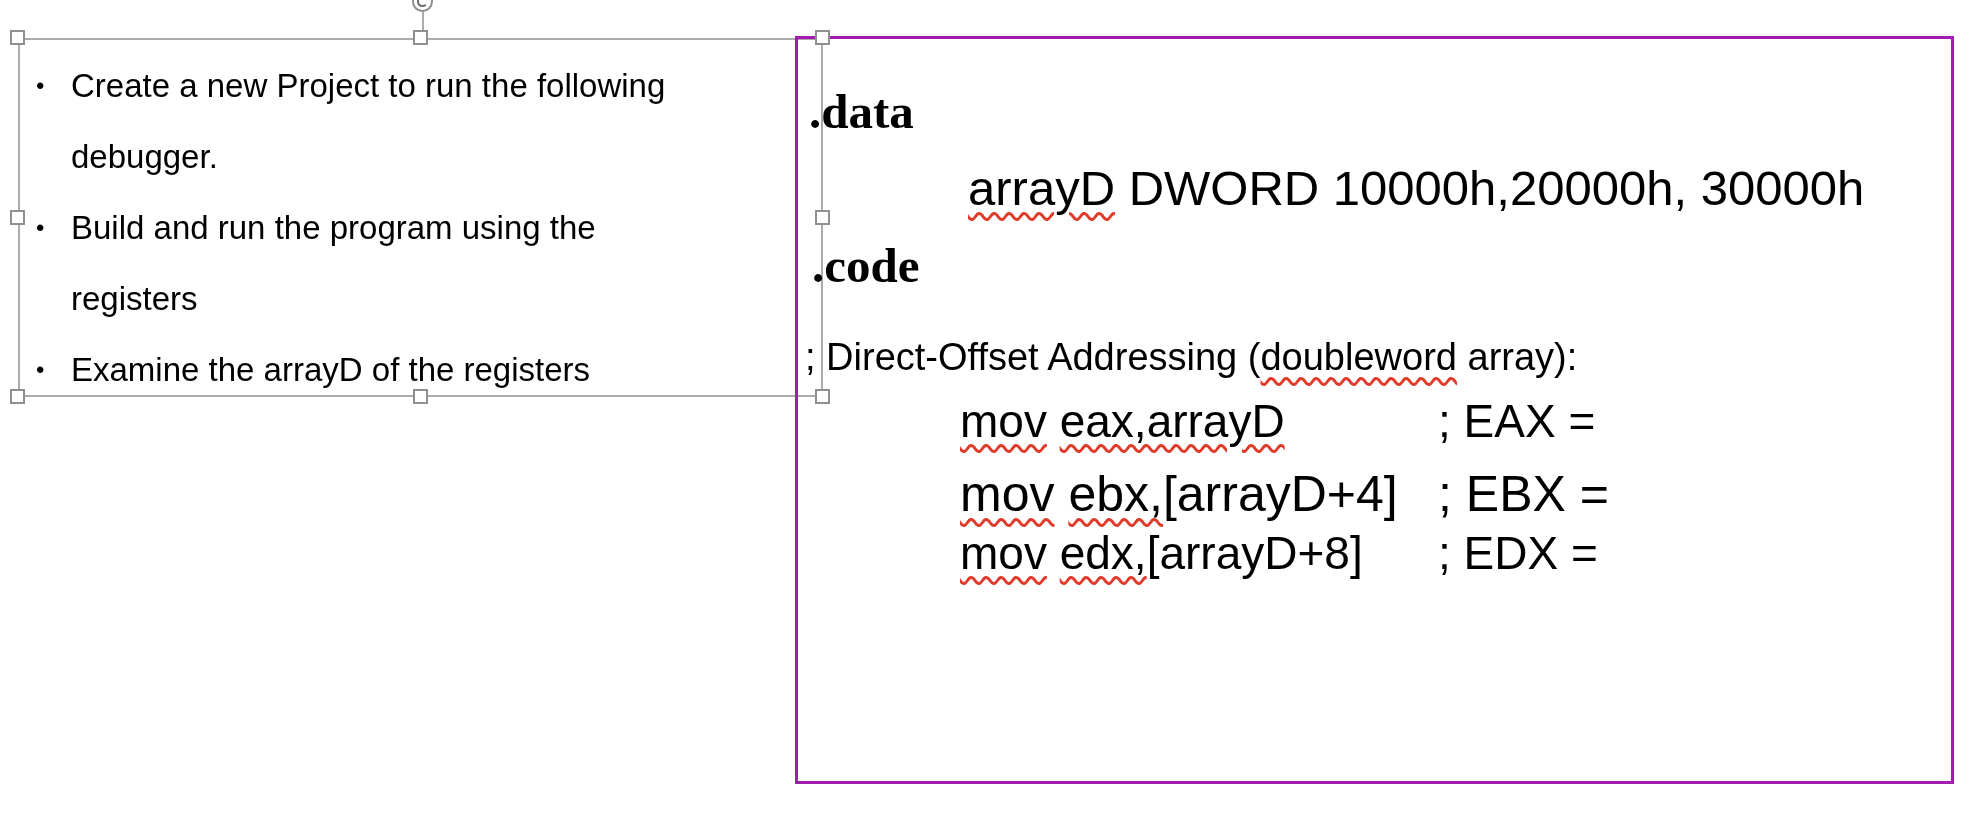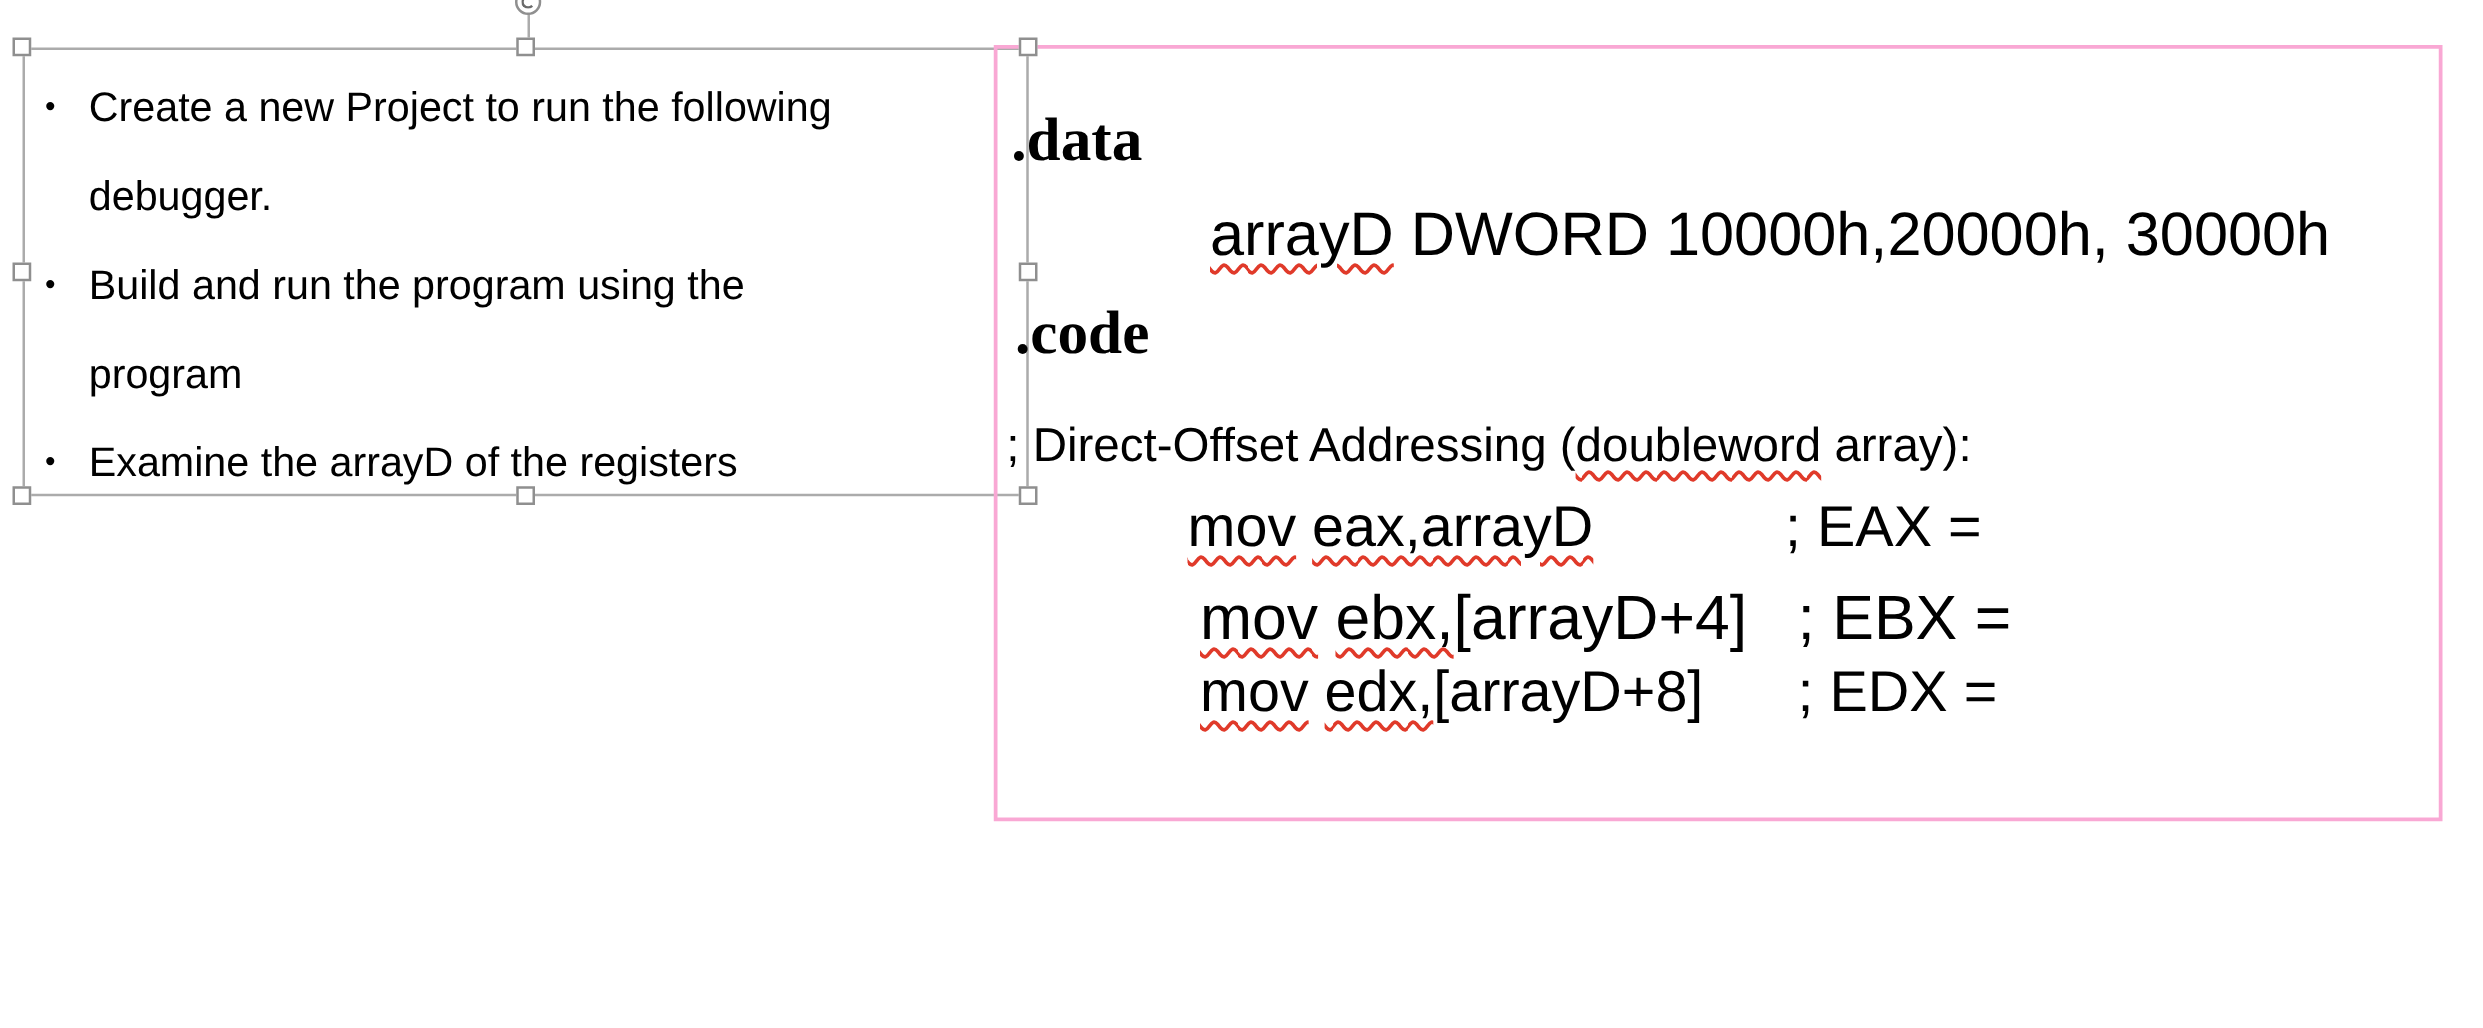--- a/index.html
+++ b/index.html
@@ -33,30 +33,30 @@
     background:#fff;border:2px solid #8f8f8f;box-sizing:border-box;z-index:5;
   }
   .rot-circle::after{
     content:"";position:absolute;left:3px;top:3px;right:3px;bottom:3px;
     border:2px solid #6b6b6b;border-radius:50%;
     border-top-color:transparent;border-right-color:transparent;box-sizing:border-box;
   }
 
   
   .code-box{
-    position:absolute;left:795px;top:36px;width:1159px;height:621px;
-    border:3px solid #f9a8d4;box-sizing:border-box;background:transparent;
+    position:absolute;left:795px;top:36px;width:1159px;height:748px;
+    border:3px solid #a21caf;box-sizing:border-box;background:transparent;
   }
   .code-line{position:absolute;white-space:pre;line-height:1.12;}
   .directive{font-family:"Liberation Serif","DejaVu Serif",serif;font-weight:700;font-size:49px;}
   .l-data   {left:11px;top:46px;}
   .l-array  {left:170px;top:122px;font-size:49px;}
   .l-code   {left:14px;top:200px;}
   .l-comment{left:7px;top:297px;font-size:38px;}
-  .l-mov1   {left:152px;top:357px;font-size:46px;}
+  .l-mov1   {left:162px;top:357px;font-size:46px;}
   .l-mov2   {left:162px;top:427px;font-size:50px;}
   .l-mov3   {left:162px;top:489px;font-size:46px;}
   .instr{display:inline-block;}
   .l-mov1 .instr,.l-mov2 .instr,.l-mov3 .instr{width:478px;}
   .sq{
     text-decoration-line:underline;text-decoration-style:wavy;
     text-decoration-color:#e03a2a;text-decoration-thickness:2.5px;
     text-underline-offset:7px;
   }
 </style>
@@ -71,21 +71,21 @@
           <span class="b-dot">•</span>
           <div class="b-text">
             <div class="b-line">Create a new Project to run the following</div>
             <div class="b-line">debugger.</div>
           </div>
         </div>
         <div class="b-item">
           <span class="b-dot">•</span>
           <div class="b-text">
             <div class="b-line">Build and run the program using the</div>
-            <div class="b-line">program</div>
+            <div class="b-line">registers</div>
           </div>
         </div>
         <div class="b-item">
           <span class="b-dot">•</span>
           <div class="b-text">
             <div class="b-line">Examine the arrayD of the registers</div>
           </div>
         </div>
       </div>
   </div>

